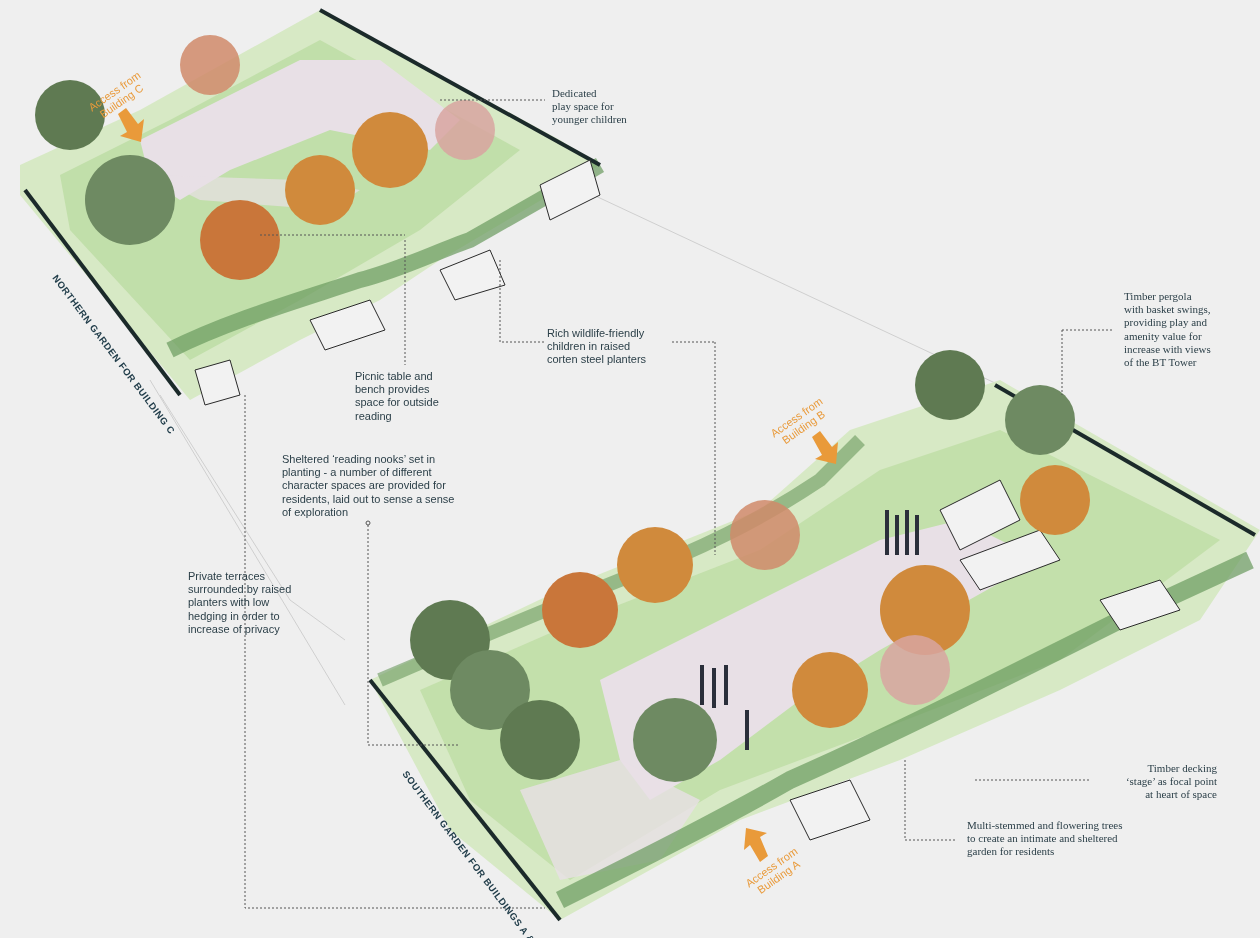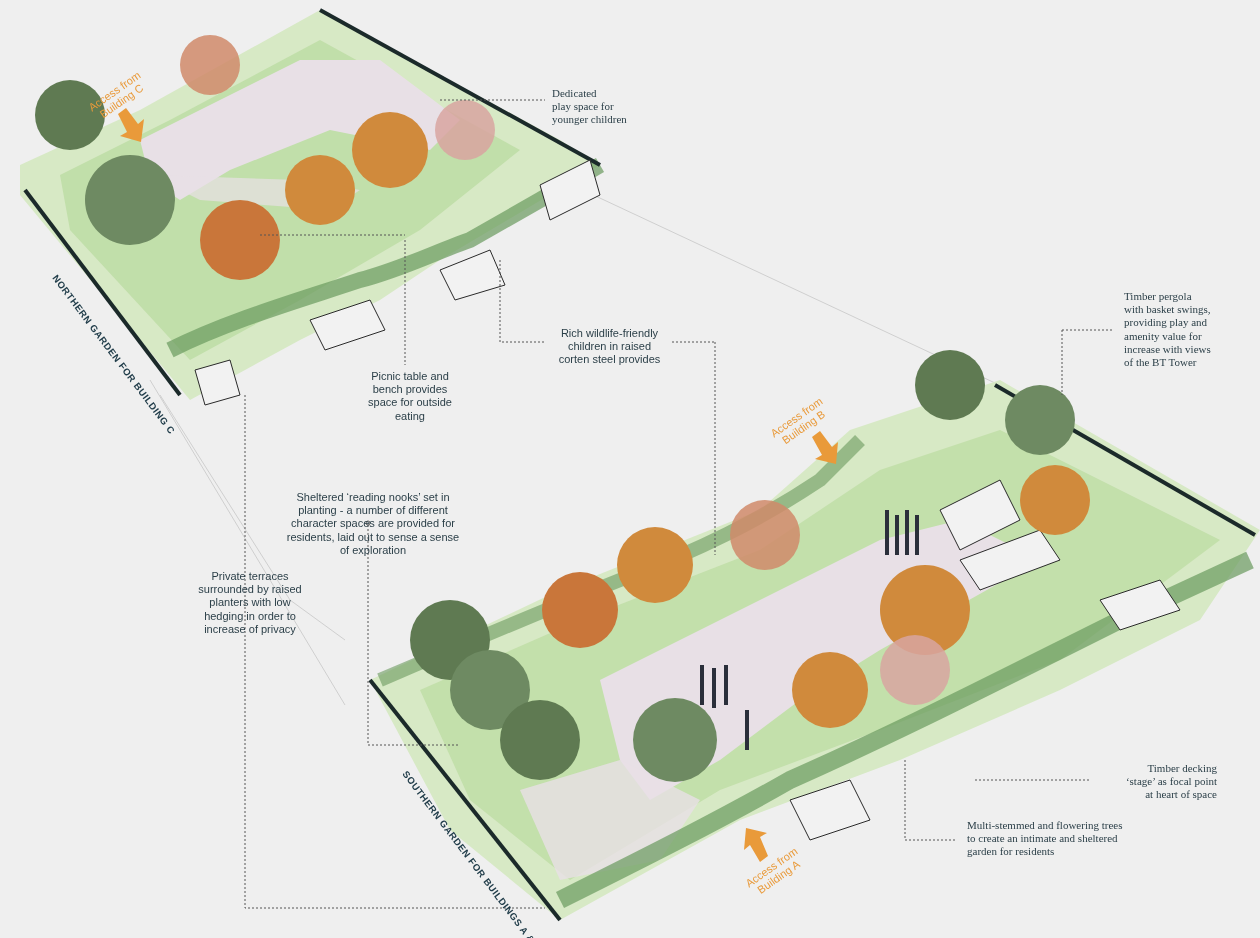--- a/index.html
+++ b/index.html
@@ -1,20 +1,20 @@
 <!DOCTYPE html>
 <html><head>
 <meta charset="utf-8">
 <style>
   html, body { margin:0; padding:0; }
   body { width:1260px; height:938px; background:#efefef; position:relative; overflow:hidden;
          font-family:"Liberation Sans", sans-serif; }
   .canvas { position:absolute; left:0; top:0; width:1260px; height:938px; }
   .anno { position:absolute; color:#2b3f48; font-size:11px; line-height:13.2px; }
-  .anno.center { text-align:center; }
+  .anno.center { text-align:left; }
   .anno.left { text-align:left;font-family:Liberation Serif, serif; }
   .rot-label { position:absolute; color:#213d4a; font-size:9.5px; font-weight:bold; letter-spacing:0.6px;
                line-height:13px; text-align:center; transform-origin:left top; white-space:nowrap; }
   .access { position:absolute; color:#e99a3a; font-size:11px; line-height:12px; text-align:center;
             transform-origin:center center; white-space:nowrap; }
 </style>
 </head>
 <body>
 
 <svg class="canvas" width="1260" height="938" viewBox="0 0 1260 938" xmlns="http://www.w3.org/2000/svg">
@@ -147,31 +147,31 @@
   <div>with basket swings,</div>
   <div>providing play and</div>
   <div>amenity value for</div>
   <div>increase with views</div>
   <div>of the BT Tower</div>
 </div>
 
 <div class="anno center" style="left:547px; top:327px; width:125px;">
   <div>Rich wildlife-friendly</div>
   <div>children in raised</div>
-  <div>corten steel provides</div>
+  <div>corten steel planters</div>
 </div>
 
 <div class="anno center" style="left:355px; top:370px; width:110px;">
   <div>Picnic table and</div>
   <div>bench provides</div>
   <div>space for outside</div>
-  <div>eating</div>
+  <div>reading</div>
 </div>
 
-<div class="anno center" style="left:282px; top:453px; width:182px;margin-top:38px;">
+<div class="anno center" style="left:282px; top:453px; width:182px;">
   <div>Sheltered ‘reading nooks’ set in</div>
   <div>planting - a number of different</div>
   <div>character spaces are provided for</div>
   <div>residents, laid out to sense a sense</div>
   <div>of exploration</div>
 </div>
 
 <div class="anno center" style="left:188px; top:570px; width:124px;">
   <div>Private terraces</div>
   <div>surrounded by raised</div>

